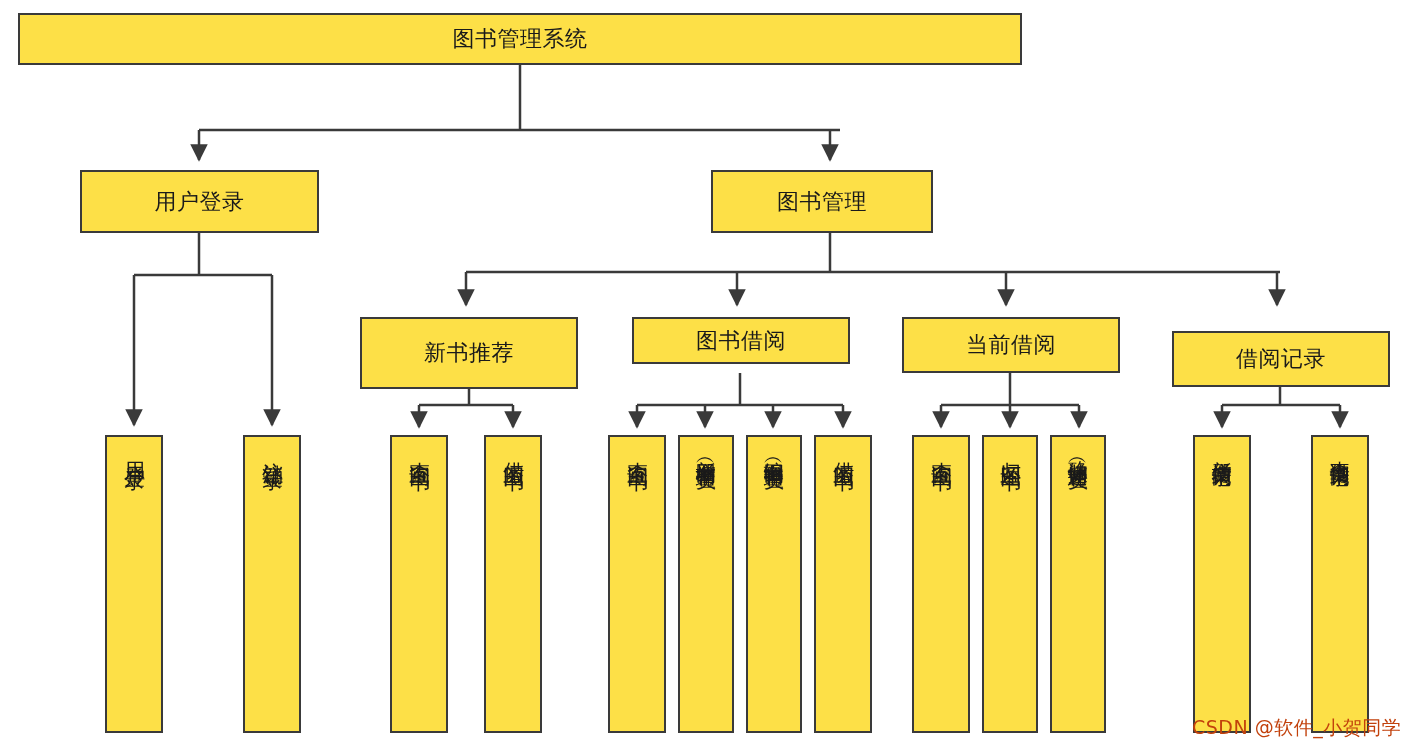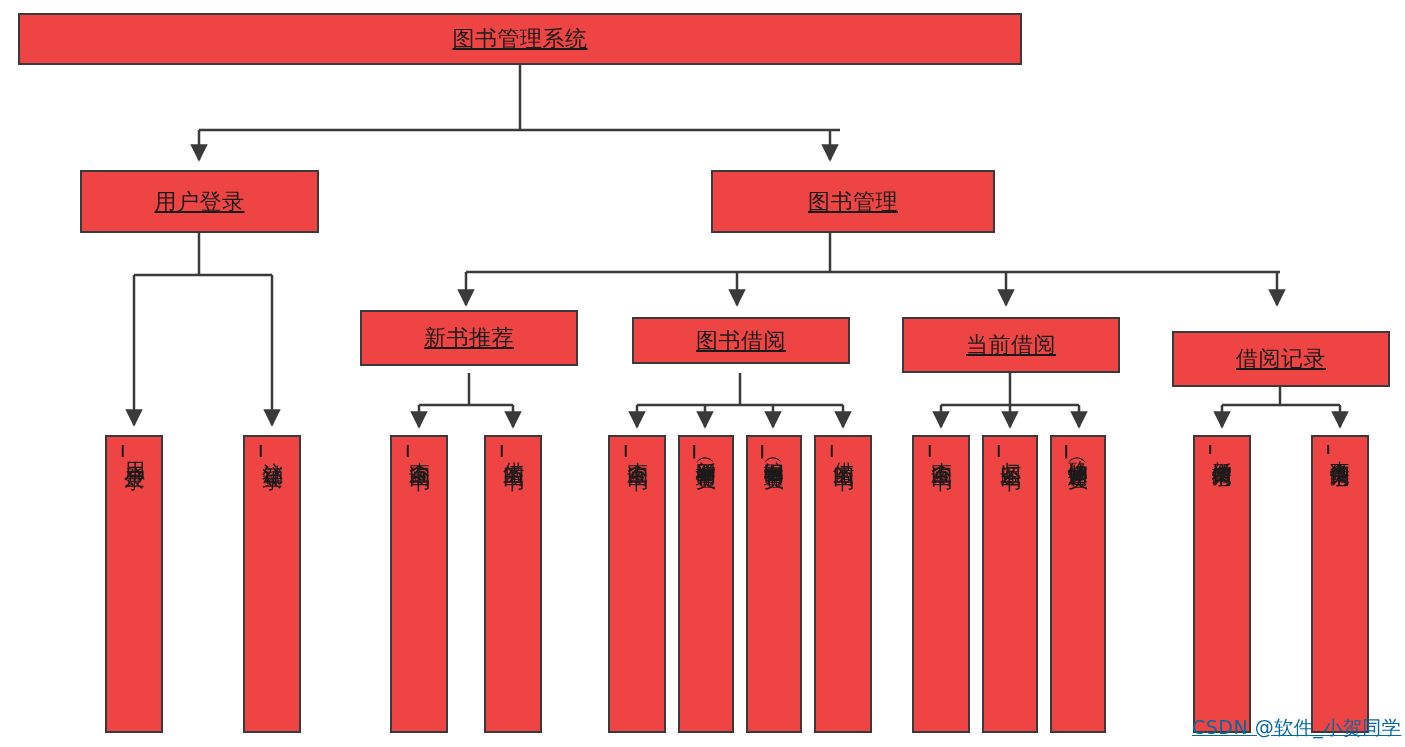--- a/index.html
+++ b/index.html
@@ -22,26 +22,25 @@
     left: 0;
     top: 0;
     width: 1405px;
     height: 747px;
     pointer-events: none;
   }
   .node {
     position: absolute;
     box-sizing: border-box;
     border: 2.5px solid #3a3a3a;
-    background: #ef4444;
+    background: #fde047;
     display: flex;
     align-items: center;
     justify-content: center;
     color: #1a1a1a;
-    text-decoration: underline;
   }
   .node.h {
     
     font-size: 22px;
     letter-spacing: 0.5px;
   }
   .node.v {
     
     align-items: flex-start;
     justify-content: center;
@@ -56,24 +55,23 @@
     white-space: nowrap;
     color: #1a1a1a;
   }
   .vlabel.long {
     font-size: 20px;
     letter-spacing: 1.5px;
   }
   .watermark {
     position: absolute;
     font-size: 19px;
-    color: #0369a1;
+    color: #c2410c;
     white-space: nowrap;
     letter-spacing: 0.5px;
-    text-decoration: underline;
   }
 </style>
 </head>
 <body>
 
 <div id="canvas">
 
   <svg class="lines" viewBox="0 0 1405 747">
     <defs>
       <marker id="arw" viewBox="0 0 10 10" refX="9" refY="5" markerWidth="7" markerHeight="7" orient="auto-start-reverse">
@@ -126,25 +124,25 @@
     </g>
   </svg>
 
   <div class="node h" style="left:18px; top:13px; width:1004px; height:52px;">
     <span>图书管理系统</span>
   </div>
 
   <div class="node h" style="left:80px; top:170px; width:239px; height:63px;">
     <span>用户登录</span>
   </div>
-  <div class="node h" style="left:711px; top:170px; width:284px; height:63px;">
+  <div class="node h" style="left:711px; top:170px; width:222px; height:63px;">
     <span>图书管理</span>
   </div>
 
-  <div class="node h" style="left:360px; top:310px; width:218px; height:56px;">
+  <div class="node h" style="left:360px; top:317px; width:218px; height:72px;">
     <span>新书推荐</span>
   </div>
   <div class="node h" style="left:632px; top:317px; width:218px; height:47px;">
     <span>图书借阅</span>
   </div>
   <div class="node h" style="left:902px; top:317px; width:218px; height:56px;">
     <span>当前借阅</span>
   </div>
   <div class="node h" style="left:1172px; top:331px; width:218px; height:56px;">
     <span>借阅记录</span>

